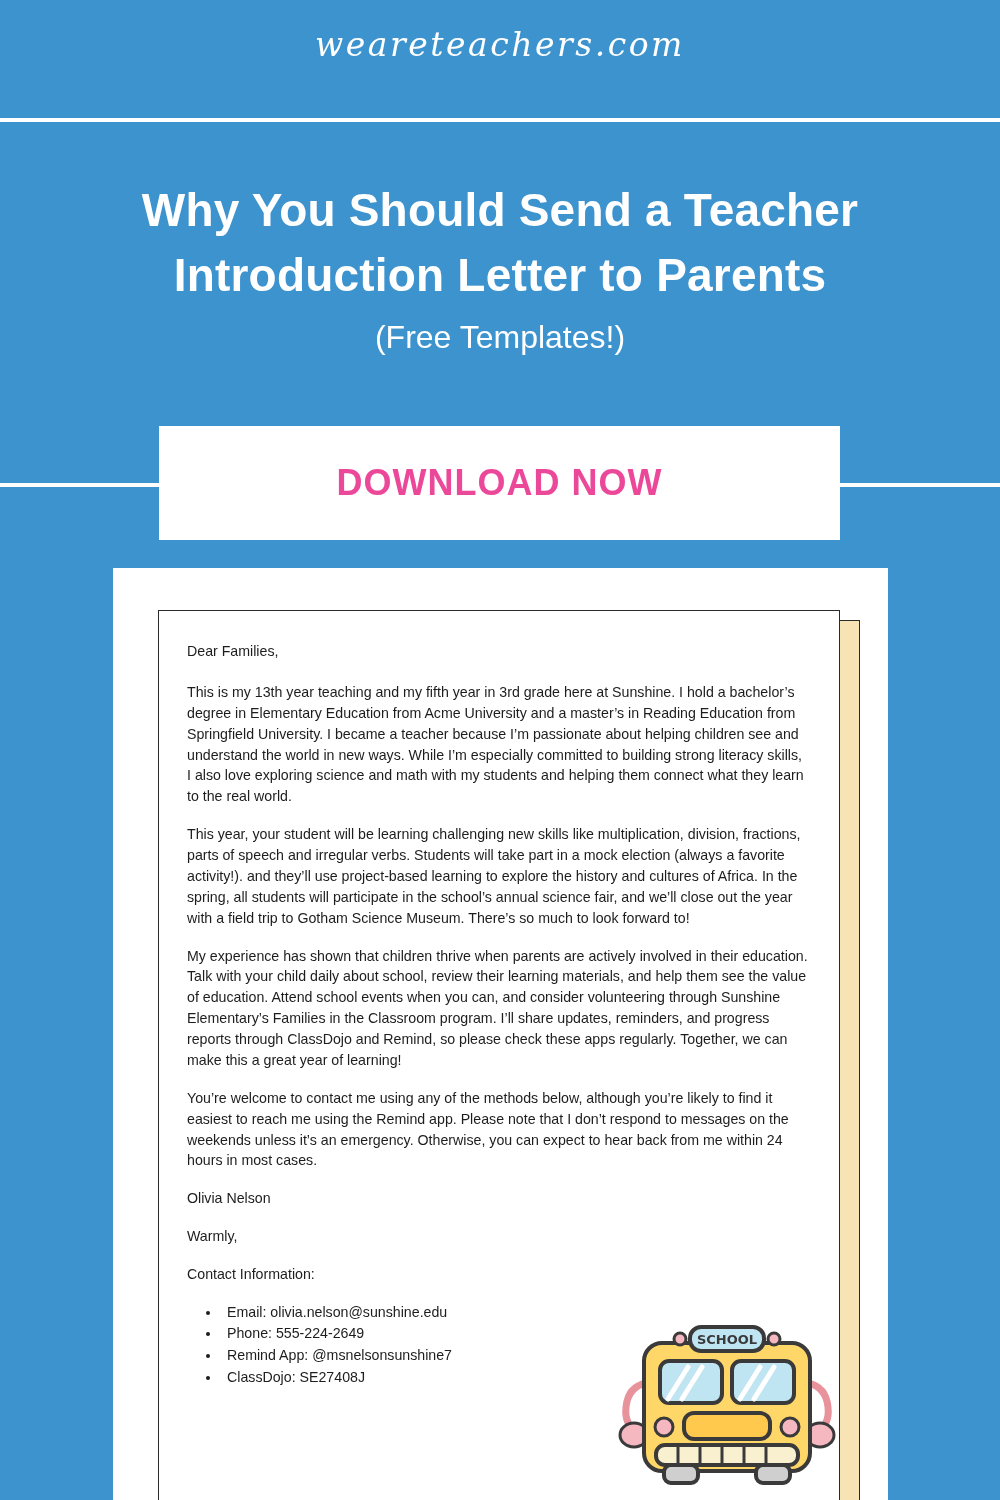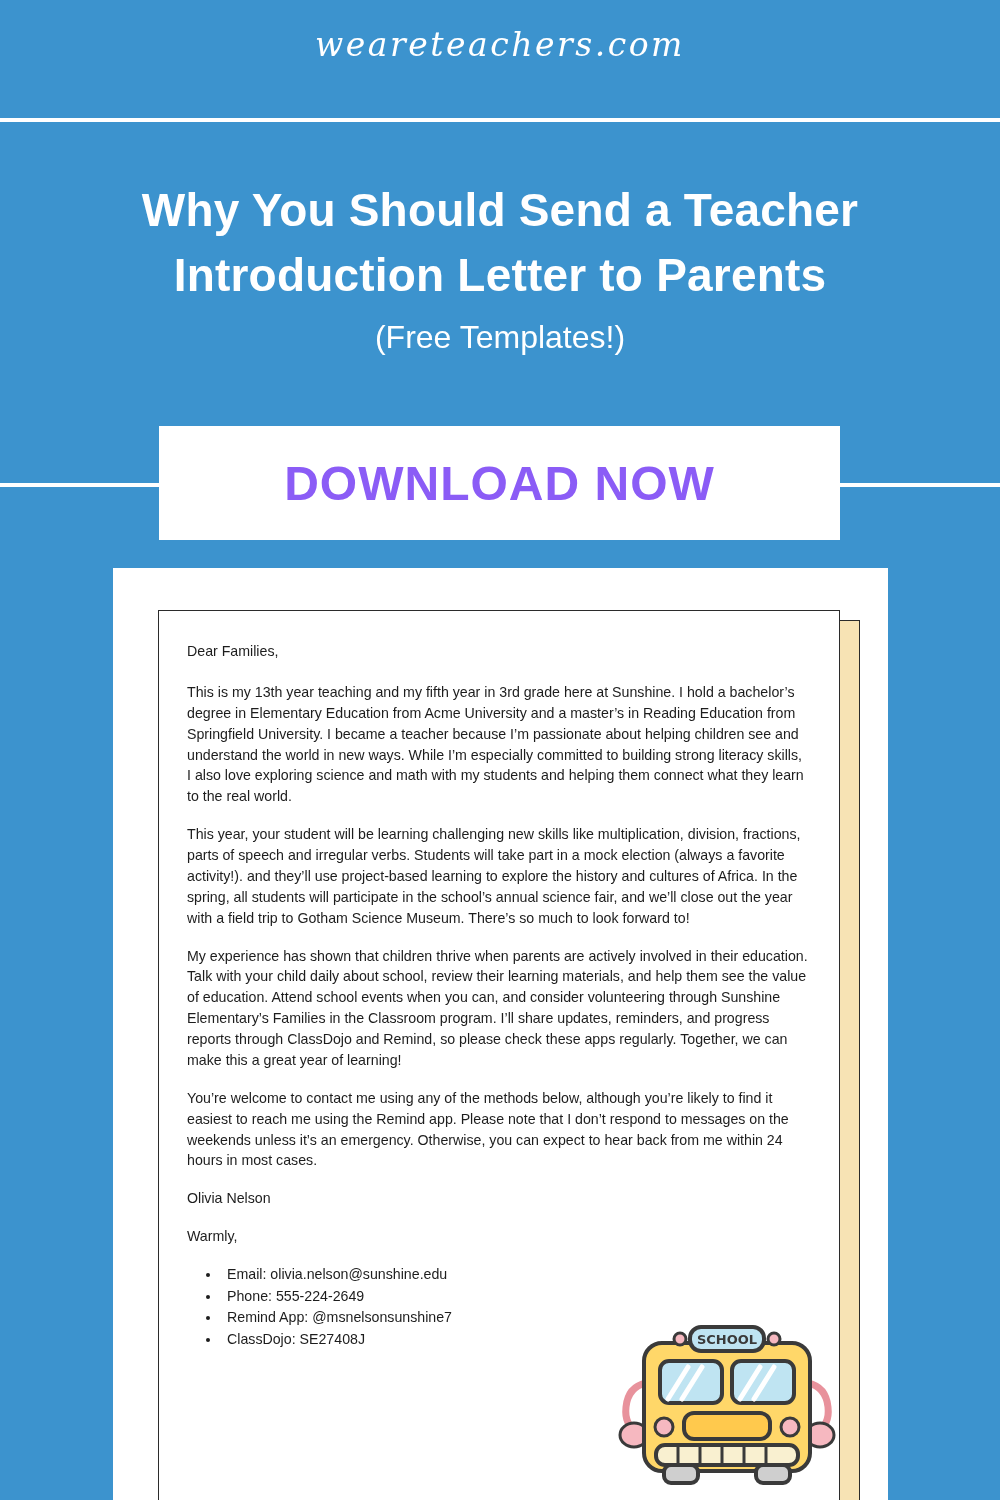--- a/index.html
+++ b/index.html
@@ -89,22 +89,22 @@
     top: 426px;
     left: 159px;
     width: 681px;
     height: 114px;
     background: #ffffff;
     display: flex;
     align-items: center;
     justify-content: center;
   }
   .cta-label {
-    color: #8b5cf6;
-    font-size: 48px;
+    color: #ec4899;
+    font-size: 36px;
     font-weight: bold;
     letter-spacing: 1px;
   }
 
   
   .card {
     position: absolute;
     top: 568px;
     left: 113px;
     width: 775px;
@@ -203,20 +203,21 @@
 
   <div class="page">
     <div class="page-inner letter">
       <p class="greeting">Dear Families,</p>
       <p>This is my 13th year teaching and my fifth year in 3rd grade here at Sunshine. I hold a bachelor’s degree in Elementary Education from Acme University and a master’s in Reading Education from Springfield University. I became a teacher because I’m passionate about helping children see and understand the world in new ways. While I’m especially committed to building strong literacy skills, I also love exploring science and math with my students and helping them connect what they learn to the real world.</p>
       <p>This year, your student will be learning challenging new skills like multiplication, division, fractions, parts of speech and irregular verbs. Students will take part in a mock election (always a favorite activity!). and they’ll use project-based learning to explore the history and cultures of Africa. In the spring, all students will participate in the school’s annual science fair, and we’ll close out the year with a field trip to Gotham Science Museum. There’s so much to look forward to!</p>
       <p>My experience has shown that children thrive when parents are actively involved in their education. Talk with your child daily about school, review their learning materials, and help them see the value of education. Attend school events when you can, and consider volunteering through Sunshine Elementary’s Families in the Classroom program. I’ll share updates, reminders, and progress reports through ClassDojo and Remind, so please check these apps regularly. Together, we can make this a great year of learning!</p>
       <p>You’re welcome to contact me using any of the methods below, although you’re likely to find it easiest to reach me using the Remind app. Please note that I don’t respond to messages on the weekends unless it’s an emergency. Otherwise, you can expect to hear back from me within 24 hours in most cases.</p>
       <p class="sign">Olivia Nelson</p>
       <p class="sign">Warmly,</p>
+      <p class="contact-head">Contact Information:</p>
       <ul class="contact-list">
         <li>Email: olivia.nelson@sunshine.edu</li>
         <li>Phone: 555-224-2649</li>
         <li>Remind App: @msnelsonsunshine7</li>
         <li>ClassDojo: SE27408J</li>
       </ul>
     </div>
   </div>
 
   <div class="bus">

